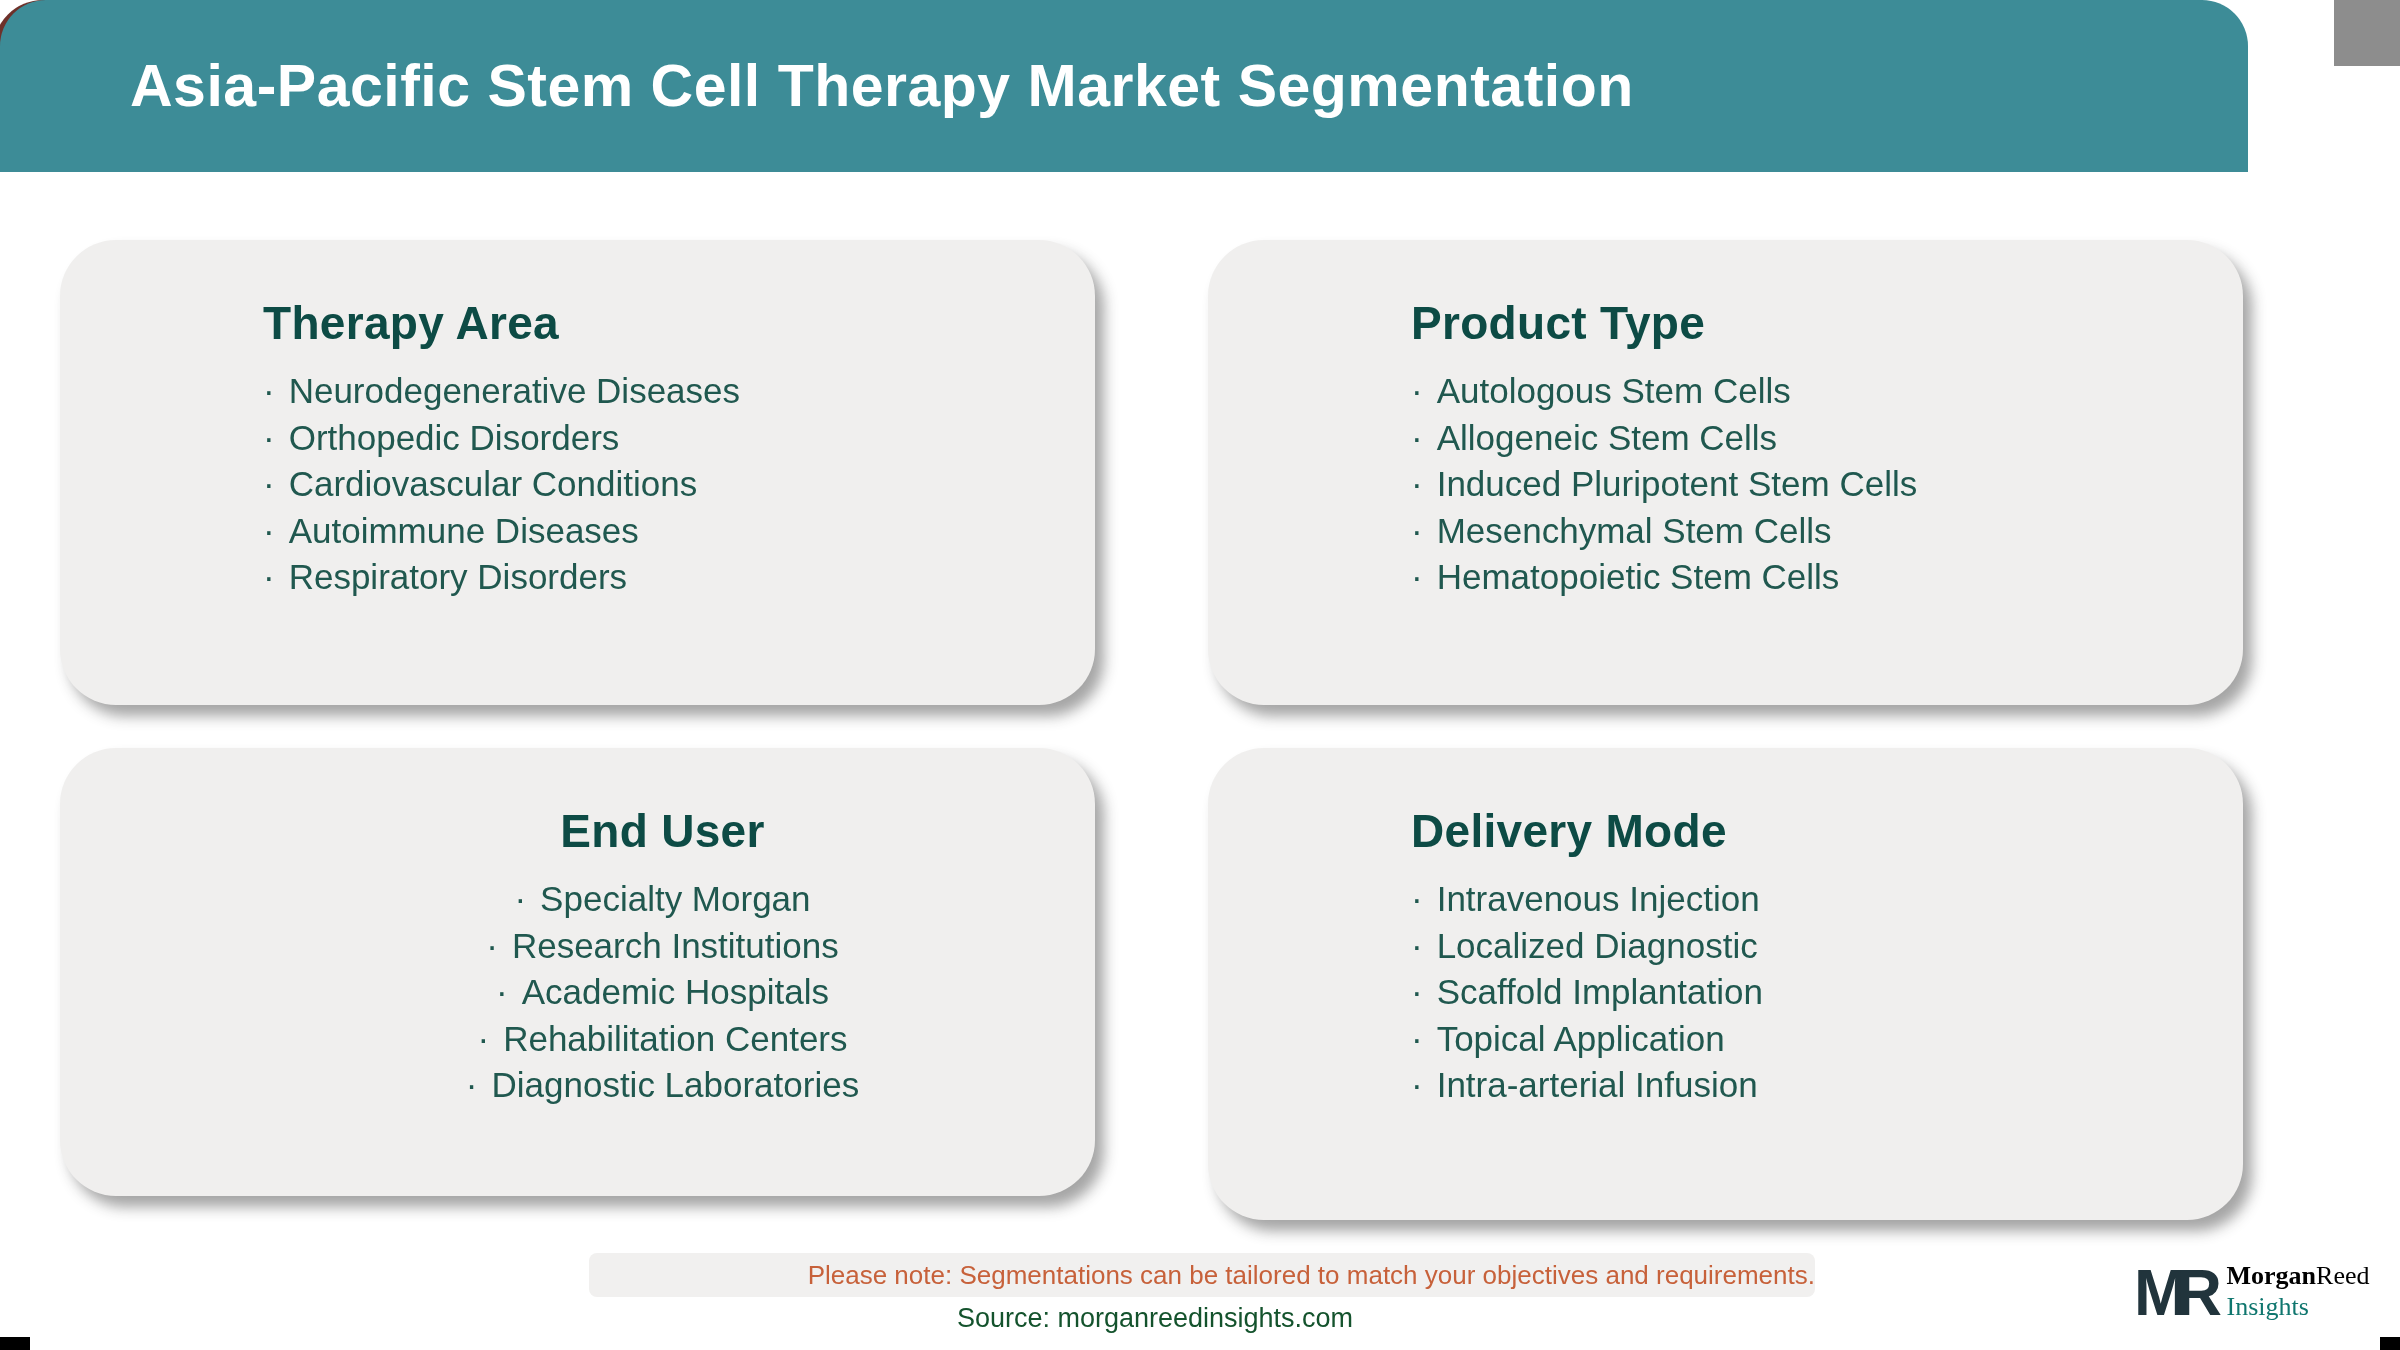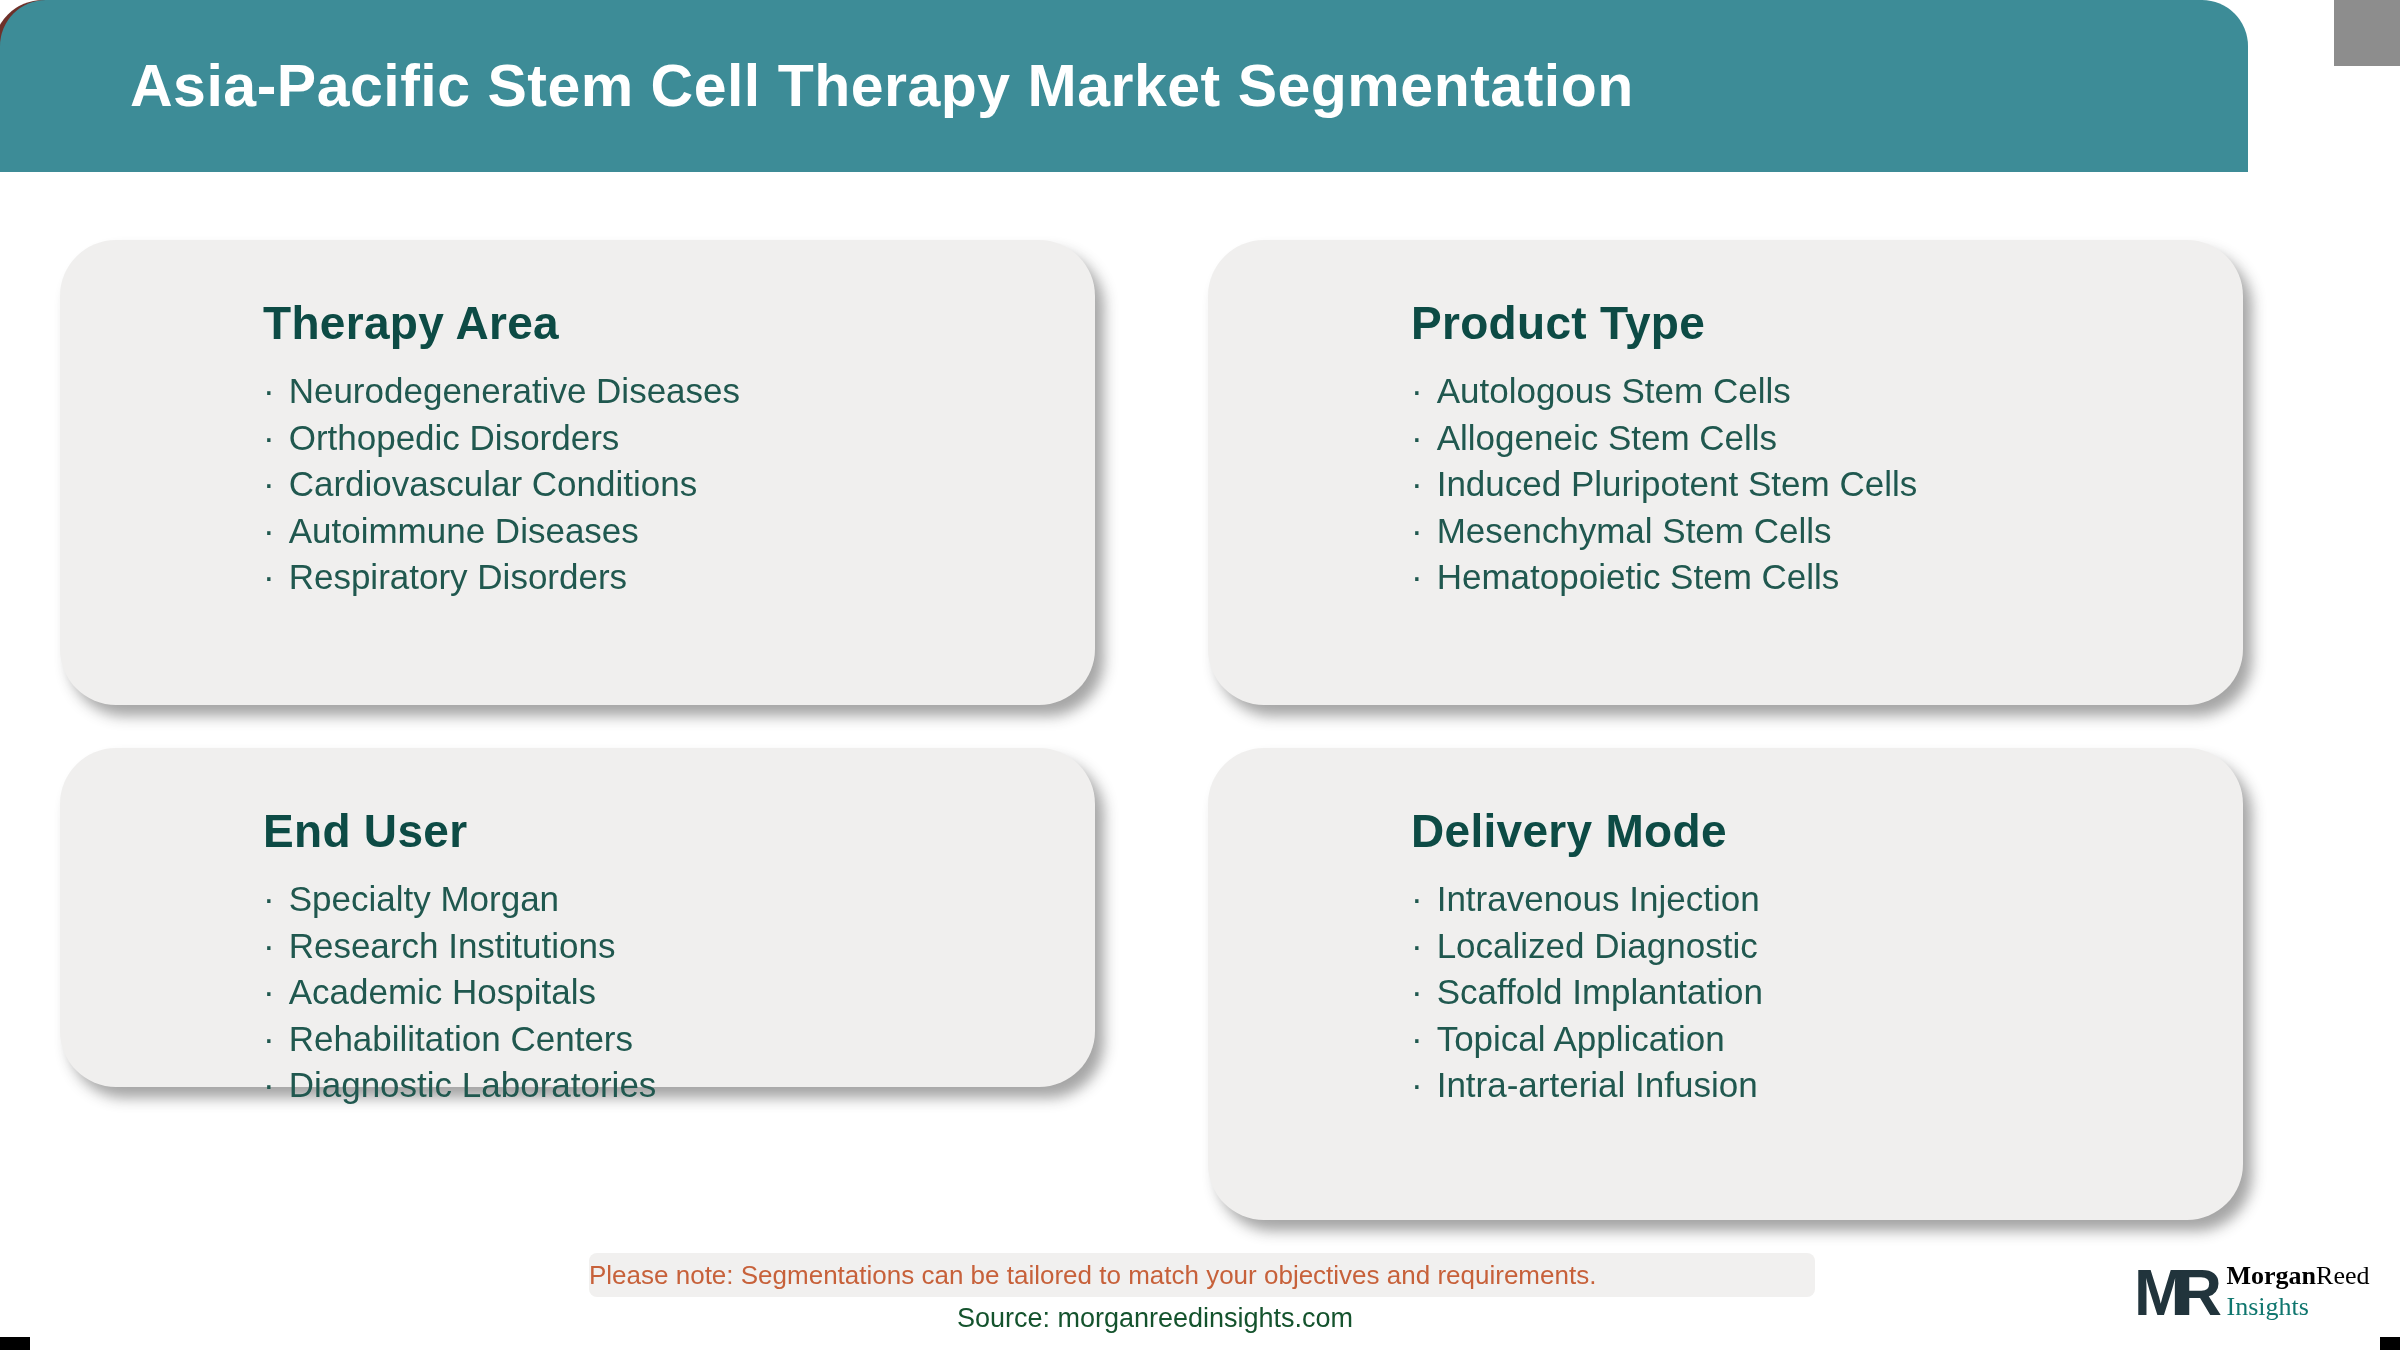--- a/index.html
+++ b/index.html
@@ -47,21 +47,21 @@
     width: 1035px;
     background: #f0efee;
     border-radius: 56px;
     box-shadow: 9px 11px 14px rgba(40, 40, 40, 0.42);
     box-sizing: border-box;
     padding: 54px 33px 0 203px;
     z-index: 2;
   }
   .card-0 { left: 60px;   top: 240px; height: 465px; }
   .card-1 { left: 1208px; top: 240px; height: 465px; }
-  .card-2 { left: 60px;   top: 748px; height: 339px; }
+  .card-2 { left: 60px;   top: 748px; height: 448px; text-align: center; }
   .card-3 { left: 1208px; top: 748px; height: 472px; }
 
   .card .card-title {
     margin: 0 0 16px 0;
     font-size: 46px; line-height: 58px;
     font-weight: 700; color: #0d4b45;
     letter-spacing: 0.3px;
   }
   .card ul {
     list-style: none;
@@ -77,21 +77,21 @@
     margin-right: 14px;
     color: #20584f;
   }
 
   
   .note-bar {
     position: absolute; left: 589px; top: 1253px;
     width: 1226px; height: 44px;
     background: #f1f0ef;
     border-radius: 8px;
-    text-align: left;
+    text-align: right;
     z-index: 2;
   }
   .note-bar .note-text {
     font-size: 26px; line-height: 44px;
     color: #c7613a;
     white-space: nowrap;
   }
   .source-text {
     position: absolute; left: 875px; top: 1301px;
     width: 560px;

